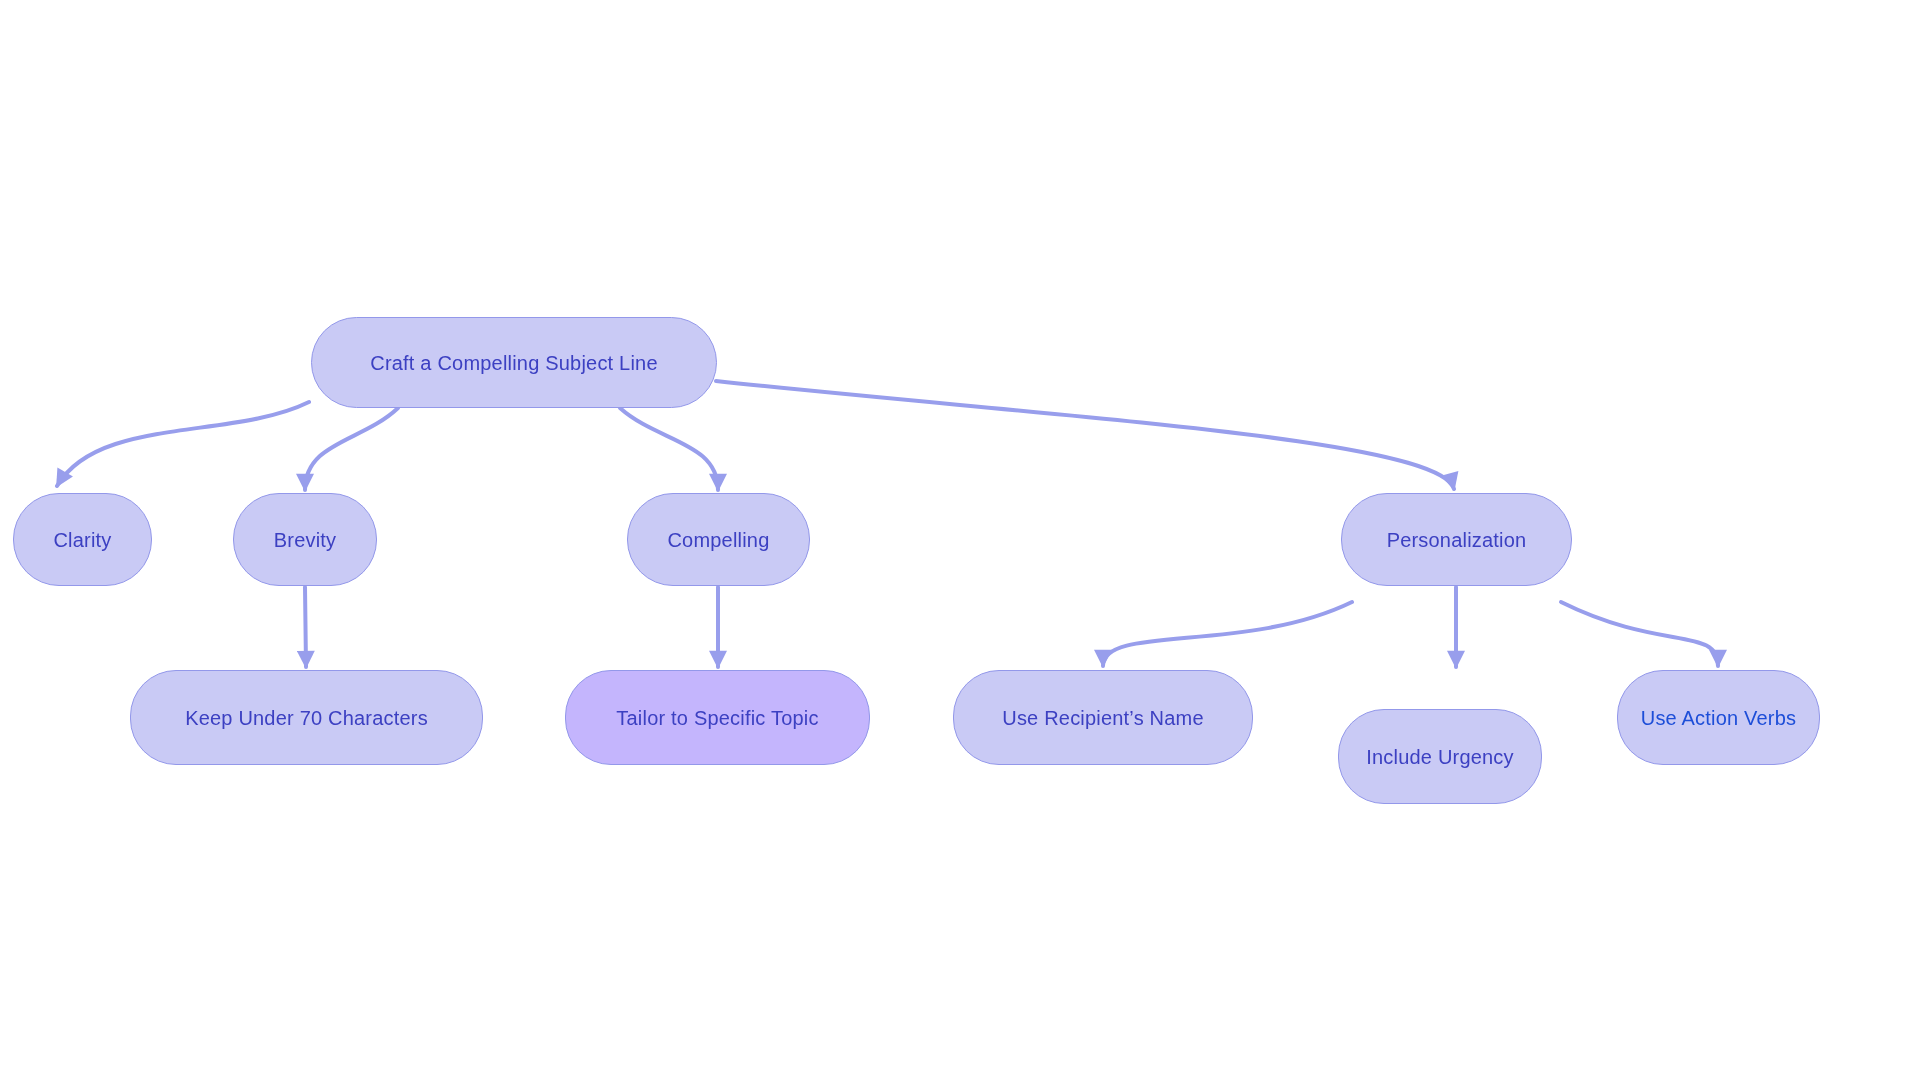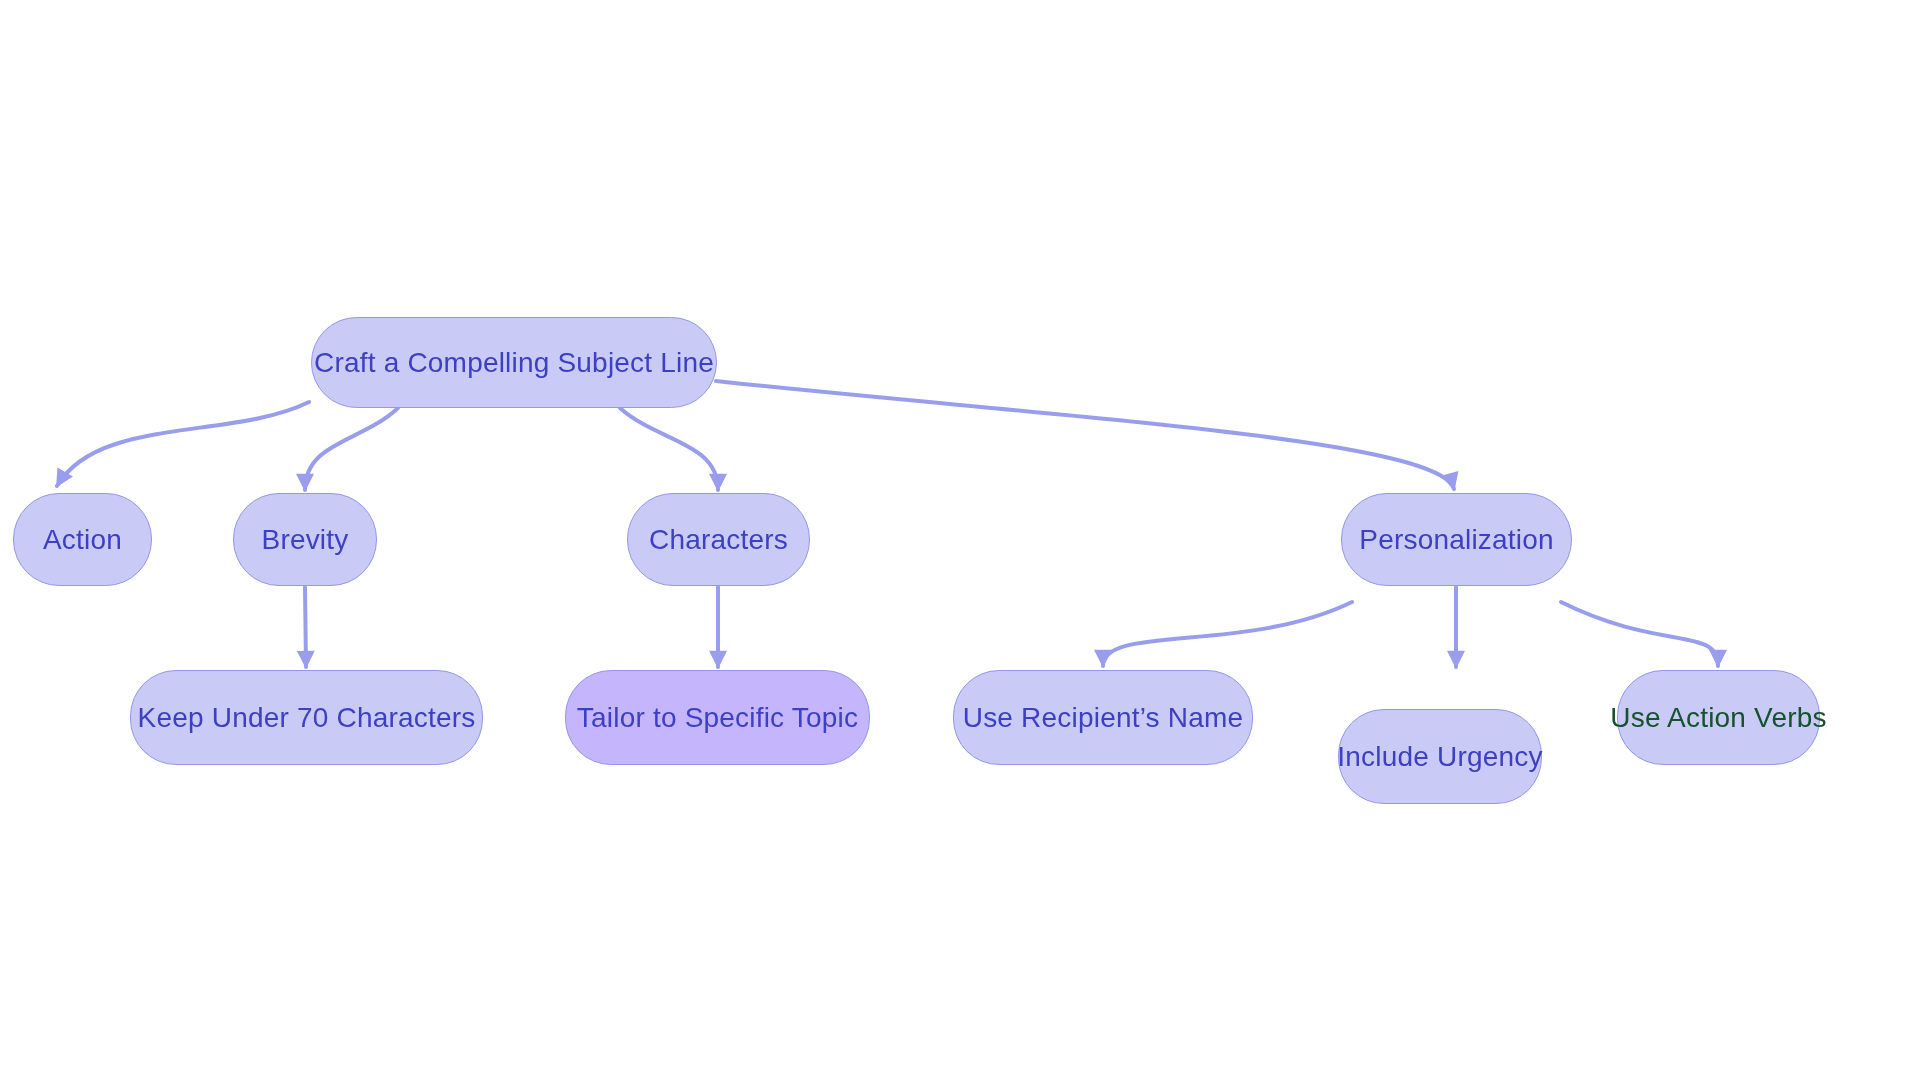--- a/index.html
+++ b/index.html
@@ -26,21 +26,21 @@
   .node {
     position: absolute;
     box-sizing: border-box;
     border-radius: 46px;
     display: flex;
     align-items: center;
     justify-content: center;
     text-align: center;
   }
   .node span {
-    font-size: 28px;
+    font-size: 20px;
     font-weight: 400;
     letter-spacing: 0.2px;
     white-space: nowrap;
     line-height: 1.2;
   }
 </style>
 </head>
 <body>
 
 <div id="canvas" style="background: rgb(255, 255, 255);">
@@ -60,40 +60,40 @@
         <path d="M 1352 602 C 1245 654, 1103 624, 1103 666" fill="none" stroke="#989eec" stroke-width="4" stroke-linecap="round" marker-end="url(#arrowhead)"></path>
         <path d="M 1456 587 L 1456 667" fill="none" stroke="#989eec" stroke-width="4" stroke-linecap="round" marker-end="url(#arrowhead)"></path>
         <path d="M 1561 602 C 1662 652, 1718 626, 1718 666" fill="none" stroke="#989eec" stroke-width="4" stroke-linecap="round" marker-end="url(#arrowhead)"></path>
       </g>
   </svg>
   <div id="nodes">
       <div class="node" style="left: 311px; top: 317px; width: 406px; height: 91px; background: rgb(201, 202, 245); border: 1.5px solid rgb(147, 152, 234); border-radius: 45.5px;">
         <span style="color: rgb(60, 64, 194);">Craft a Compelling Subject Line</span>
       </div>
       <div class="node" style="left: 13px; top: 493px; width: 139px; height: 93px; background: rgb(201, 202, 245); border: 1.5px solid rgb(147, 152, 234); border-radius: 46px;">
-        <span style="color: rgb(60, 64, 194);">Action</span>
+        <span style="color: rgb(60, 64, 194);">Clarity</span>
       </div>
       <div class="node" style="left: 233px; top: 493px; width: 144px; height: 93px; background: rgb(201, 202, 245); border: 1.5px solid rgb(147, 152, 234); border-radius: 46px;">
         <span style="color: rgb(60, 64, 194);">Brevity</span>
       </div>
       <div class="node" style="left: 627px; top: 493px; width: 183px; height: 93px; background: rgb(201, 202, 245); border: 1.5px solid rgb(147, 152, 234); border-radius: 46px;">
-        <span style="color: rgb(60, 64, 194);">Characters</span>
+        <span style="color: rgb(60, 64, 194);">Compelling</span>
       </div>
       <div class="node" style="left: 1341px; top: 493px; width: 231px; height: 93px; background: rgb(201, 202, 245); border: 1.5px solid rgb(147, 152, 234); border-radius: 46px;">
         <span style="color: rgb(60, 64, 194);">Personalization</span>
       </div>
       <div class="node" style="left: 130px; top: 670px; width: 353px; height: 95px; background: rgb(201, 202, 245); border: 1.5px solid rgb(147, 152, 234); border-radius: 46px;">
         <span style="color: rgb(60, 64, 194);">Keep Under 70 Characters</span>
       </div>
       <div class="node" style="left: 565px; top: 670px; width: 305px; height: 95px; background: #c4b5fd; border: 1.5px solid rgb(147, 152, 234); border-radius: 46px;">
         <span style="color: rgb(60, 64, 194);">Tailor to Specific Topic</span>
       </div>
       <div class="node" style="left: 953px; top: 670px; width: 300px; height: 95px; background: rgb(201, 202, 245); border: 1.5px solid rgb(147, 152, 234); border-radius: 46px;">
         <span style="color: rgb(60, 64, 194);">Use Recipient’s Name</span>
       </div>
       <div class="node" style="left: 1338px; top: 670px; width: 204px; height: 95px; background: rgb(201, 202, 245); border: 1.5px solid rgb(147, 152, 234); border-radius: 46px; margin-top: 39px;">
         <span style="color: rgb(60, 64, 194);">Include Urgency</span>
       </div>
       <div class="node" style="left: 1617px; top: 670px; width: 203px; height: 95px; background: rgb(201, 202, 245); border: 1.5px solid rgb(147, 152, 234); border-radius: 46px;">
-        <span style="color: #14532d;">Use Action Verbs</span>
+        <span style="color: #1d4ed8;">Use Action Verbs</span>
       </div>
     </div>
 </div>
 
 </body></html>

